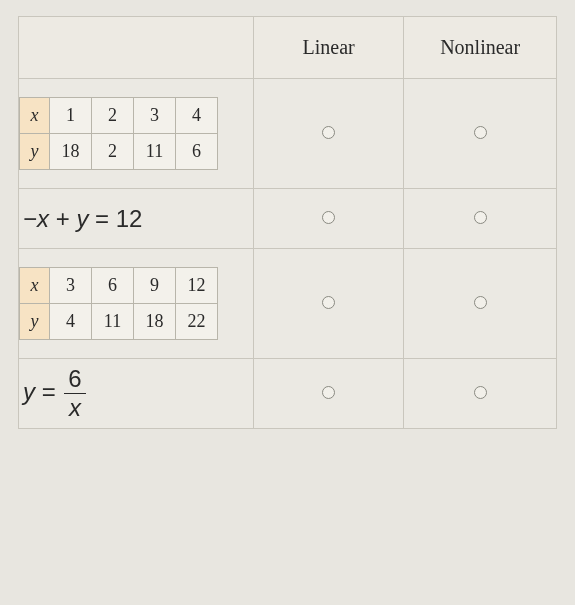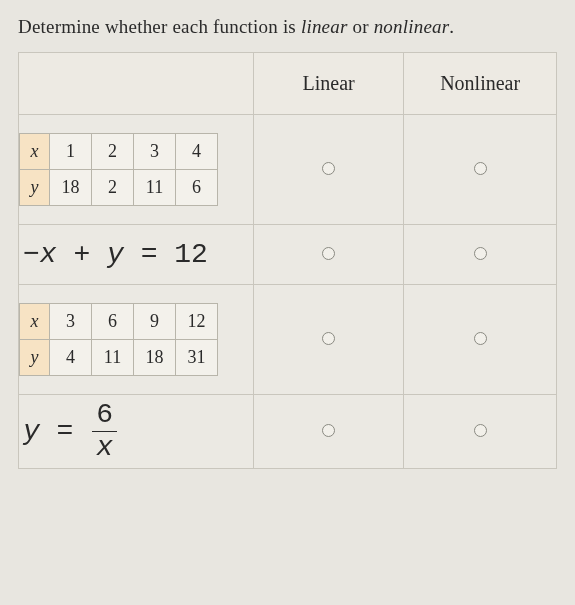--- a/index.html
+++ b/index.html
@@ -76,22 +76,22 @@
     height: 36px;
     background: #f3f1eb;
   }
   table.data td.hdr {
     background: #f7e3c4;
     font-style: italic;
     width: 30px;
   }
 
   .eq {
-    font-family: Liberation Mono, monospace;
-    font-size: 28px;
+    font-family: Liberation Sans, sans-serif;
+    font-size: 24px;
     padding: 6px 4px;
   }
   .frac {
     display: inline-block;
     vertical-align: middle;
     text-align: center;
     line-height: 1;
     margin: 0 2px;
   }
   .frac .num { display:block; padding: 0 4px 2px; }
@@ -100,23 +100,20 @@
 
   .row-h1 td.func-cell, .row-h1 td.opt-cell { height: 110px; }
   .row-h2 td.func-cell, .row-h2 td.opt-cell { height: 60px; }
   .row-h3 td.func-cell, .row-h3 td.opt-cell { height: 110px; }
   .row-h4 td.func-cell, .row-h4 td.opt-cell { height: 70px; }
 </style>
 </head>
 <body>
 
 <div class="page">
-  <div class="instruction">
-    <span>Determine whether each function is </span><span class="ital">linear</span><span> or </span><span class="ital">nonlinear</span><span>.</span>
-  </div>
 
   <table class="outer">
     <thead>
       <tr>
         <th class="left-col"></th>
         <th class="opt-col">Linear</th>
         <th class="opt-col">Nonlinear</th>
       </tr>
     </thead>
     <tbody>
@@ -165,21 +162,21 @@
               <td>3</td>
               <td>6</td>
               <td>9</td>
               <td>12</td>
             </tr>
             <tr>
               <td class="hdr">y</td>
               <td>4</td>
               <td>11</td>
               <td>18</td>
-              <td>31</td>
+              <td>22</td>
             </tr>
           </tbody>
             </table>
         </td>
         <td class="opt-cell"><span class="radio"></span></td>
         <td class="opt-cell"><span class="radio"></span></td>
       </tr>
 
       <tr class="row-h4">
         <td class="func-cell">

